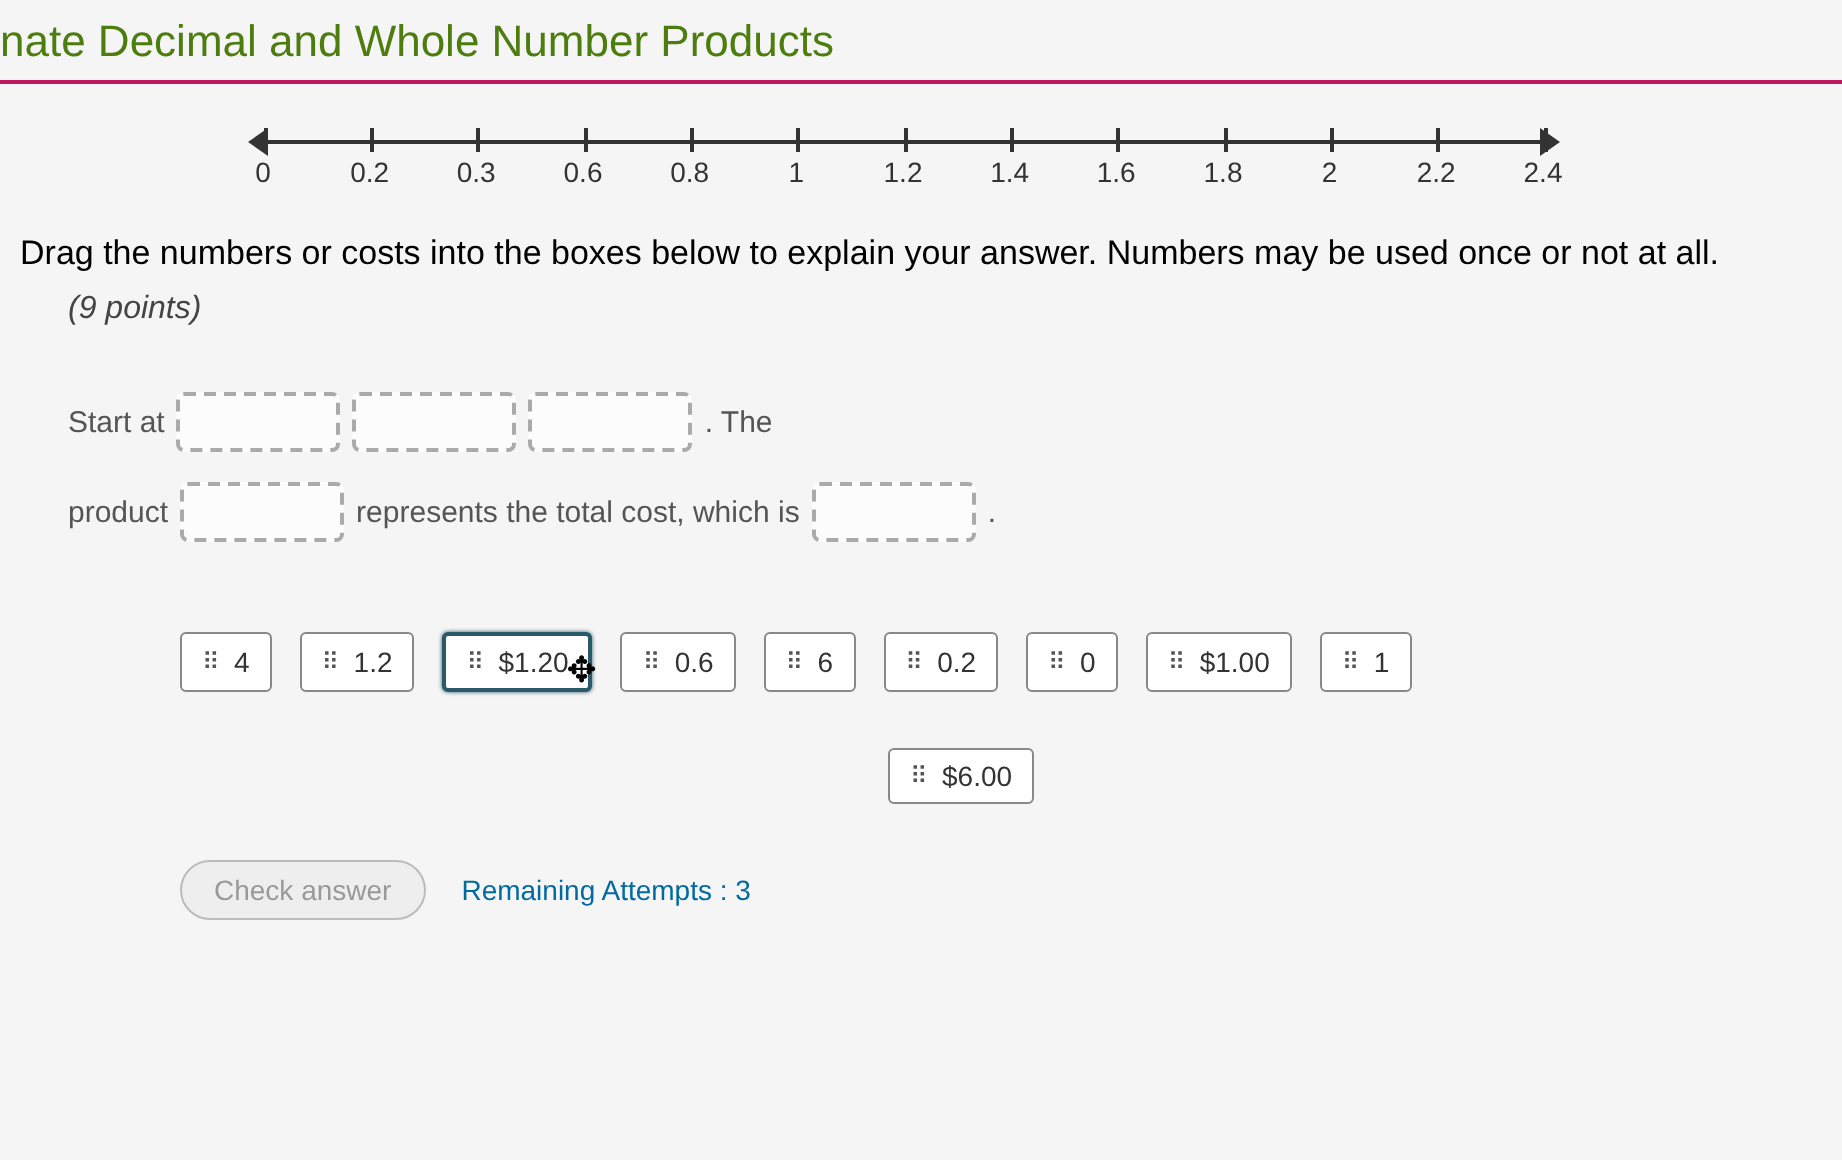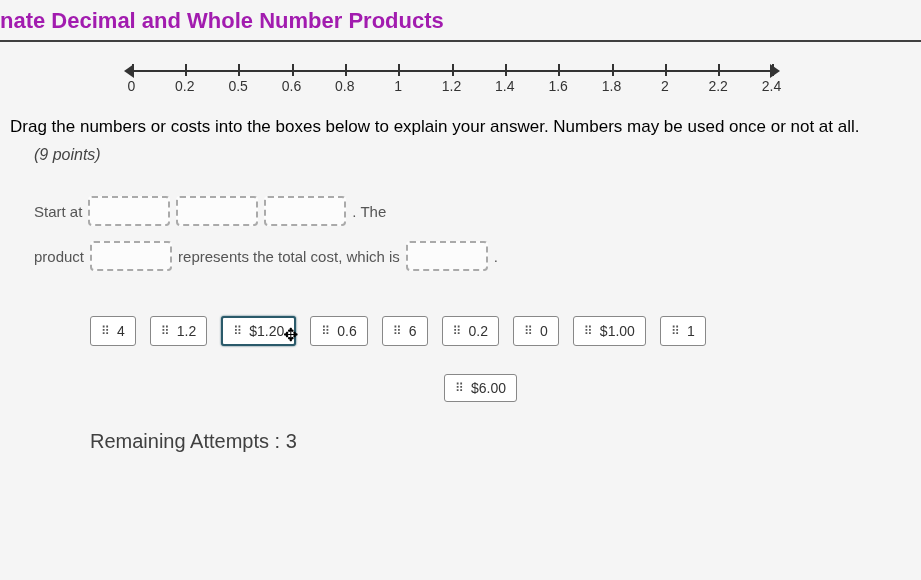--- a/index.html
+++ b/index.html
@@ -6,24 +6,24 @@
     body {
       font-family: Arial, Helvetica, sans-serif;
       background: #f5f5f5;
       width: 921px;
       height: 580px;
       overflow: hidden;
       color: #333;
     }
     .title {
       font-size: 22px;
-      font-weight: bold;
-      color: #a21caf;
+      font-weight: normal;
+      color: #4d7c0f;
       padding: 8px 0 6px 0;
-      border-bottom: 2px solid #404040;
+      border-bottom: 2px solid #be185d;
       margin-bottom: 18px;
     }
     .content { padding: 0 28px 0 10px; }
     .numberline {
       margin: 0 auto 14px auto;
       width: 640px;
       position: relative;
       height: 40px;
     }
     .nl-axis {
@@ -96,21 +96,21 @@
     }
     .check-btn {
       border: 1px solid #bbb;
       background: #eee;
       color: #999;
       border-radius: 18px;
       padding: 6px 16px;
       font-size: 14px;
       cursor: not-allowed;
     }
-    .attempts { font-size: 20px; color: #404040; }
+    .attempts { font-size: 14px; color: #0369a1; }
     .move-cursor {
       position: absolute;
       pointer-events: none;
       font-size: 18px;
       color: #000;
     }
   </style>
 </head>
 <body>
 
@@ -130,21 +130,21 @@
     <div class="nl-tick" style="left:41.66%"></div>
     <div class="nl-tick" style="left:50%"></div>
     <div class="nl-tick" style="left:58.33%"></div>
     <div class="nl-tick" style="left:66.66%"></div>
     <div class="nl-tick" style="left:75%"></div>
     <div class="nl-tick" style="left:83.33%"></div>
     <div class="nl-tick" style="left:91.66%"></div>
     <div class="nl-tick" style="left:100%"></div>
     <div class="nl-label" style="left:0%">0</div>
     <div class="nl-label" style="left:8.33%">0.2</div>
-    <div class="nl-label" style="left:16.66%">0.5</div>
+    <div class="nl-label" style="left:16.66%">0.3</div>
     <div class="nl-label" style="left:25%">0.6</div>
     <div class="nl-label" style="left:33.33%">0.8</div>
     <div class="nl-label" style="left:41.66%">1</div>
     <div class="nl-label" style="left:50%">1.2</div>
     <div class="nl-label" style="left:58.33%">1.4</div>
     <div class="nl-label" style="left:66.66%">1.6</div>
     <div class="nl-label" style="left:75%">1.8</div>
     <div class="nl-label" style="left:83.33%">2</div>
     <div class="nl-label" style="left:91.66%">2.2</div>
     <div class="nl-label" style="left:100%">2.4</div>
@@ -210,16 +210,17 @@
       </div>
     <div style="flex-basis:100%; height:0;"></div>
     <div style="width:340px;"></div>
     <div class="token">
         <span class="grip">⠿</span>
         <span>$6.00</span>
       </div>
   </div>
 
   <div class="controls">
+    <button class="check-btn">Check answer</button>
     <span class="attempts">Remaining Attempts : 3</span>
   </div>
 
 </div>
 
 </body></html>

